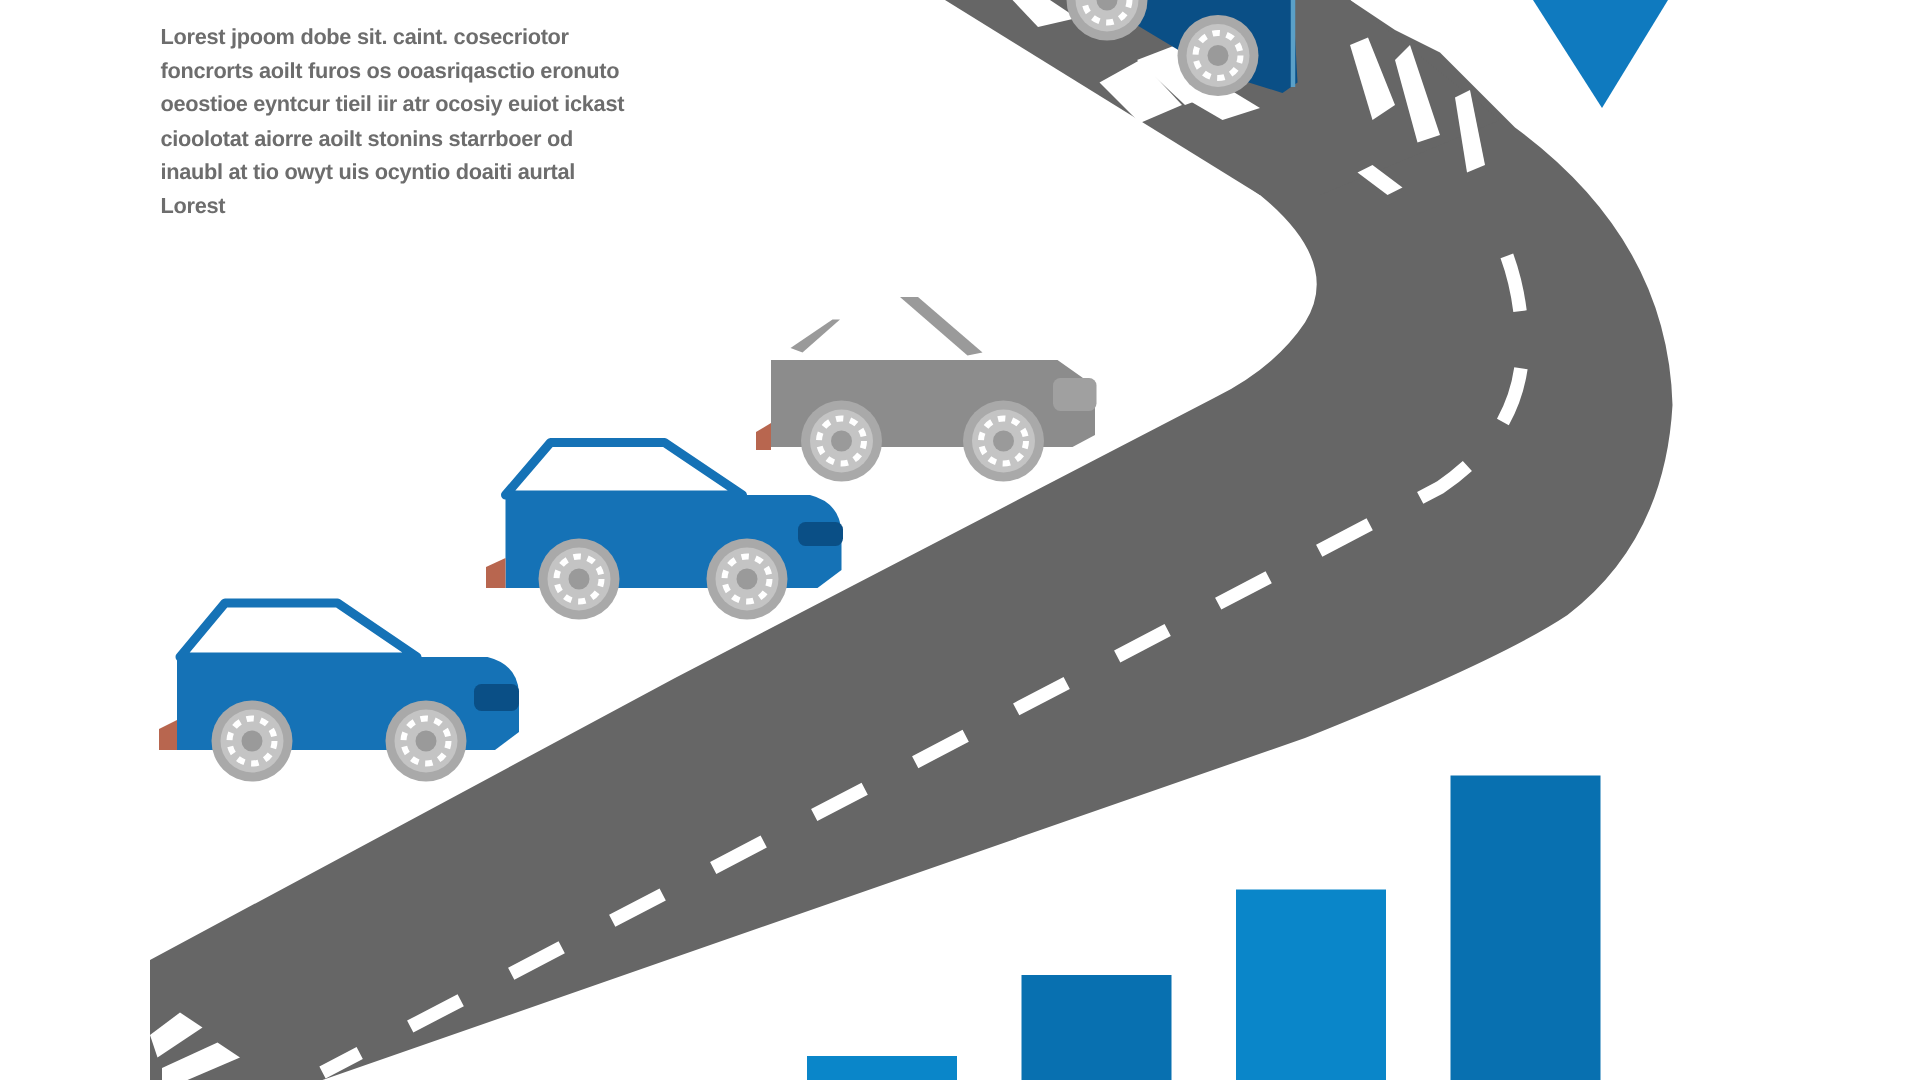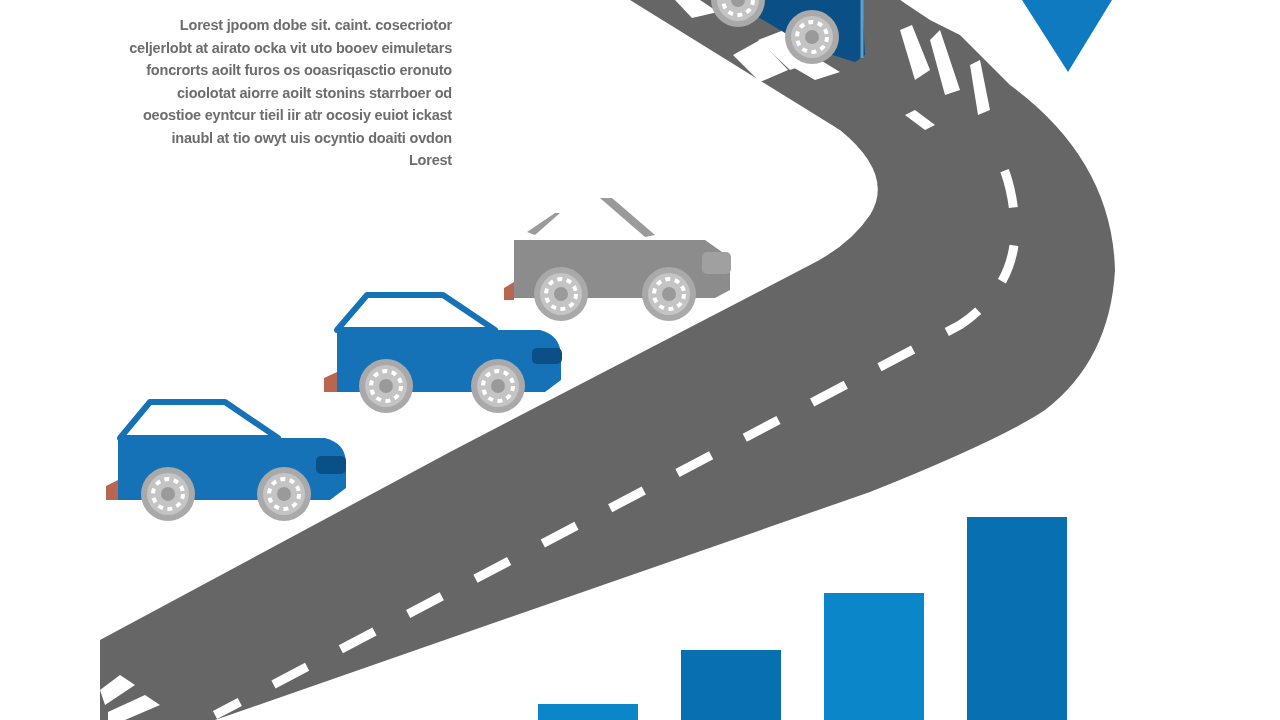--- a/index.html
+++ b/index.html
@@ -1,30 +1,29 @@
 <!DOCTYPE html>
 <html><head>
 <meta charset="utf-8">
 <style>
   html, body { margin:0; padding:0; }
   body { width:1280px; height:720px; overflow:hidden; background:#ffffff; position:relative; font-family:"Liberation Sans", sans-serif; }
   .text-block { position:absolute; left:107px; top:14px; width:345px; font-size:14.5px; line-height:22.5px; color:#6d6d6d; font-weight:bold; letter-spacing:-0.2px; }
-  .text-block span { display:block; white-space:nowrap;text-align:right; }
+  .text-block span { display:block; white-space:nowrap; }
   svg.scene { position:absolute; left:0; top:0; }
 </style>
 </head>
 <body>
 
 <div class="text-block">
   <span>Lorest jpoom dobe sit. caint. cosecriotor</span>
-  <span>celjerlobt at airato ocka vit uto booev eimuletars</span>
   <span>foncrorts aoilt furos os ooasriqasctio eronuto</span>
+  <span>oeostioe eyntcur tieil iir atr ocosiy euiot ickast</span>
   <span>cioolotat aiorre aoilt stonins starrboer od</span>
-  <span>oeostioe eyntcur tieil iir atr ocosiy euiot ickast</span>
-  <span>inaubl at tio owyt uis ocyntio doaiti ovdon</span>
+  <span>inaubl at tio owyt uis ocyntio doaiti aurtal</span>
   <span>Lorest</span>
 </div>
 
 <svg class="scene" width="1280" height="720" viewBox="0 0 1280 720">
   <defs>
     <g id="wheel">
       <circle r="27" fill="#a9a9a9"></circle>
       <circle r="21" fill="#c4c4c4"></circle>
       <circle r="15" fill="none" stroke="#ffffff" stroke-width="4" stroke-dasharray="5 4.5"></circle>
       <circle r="7" fill="#9a9a9a"></circle>

